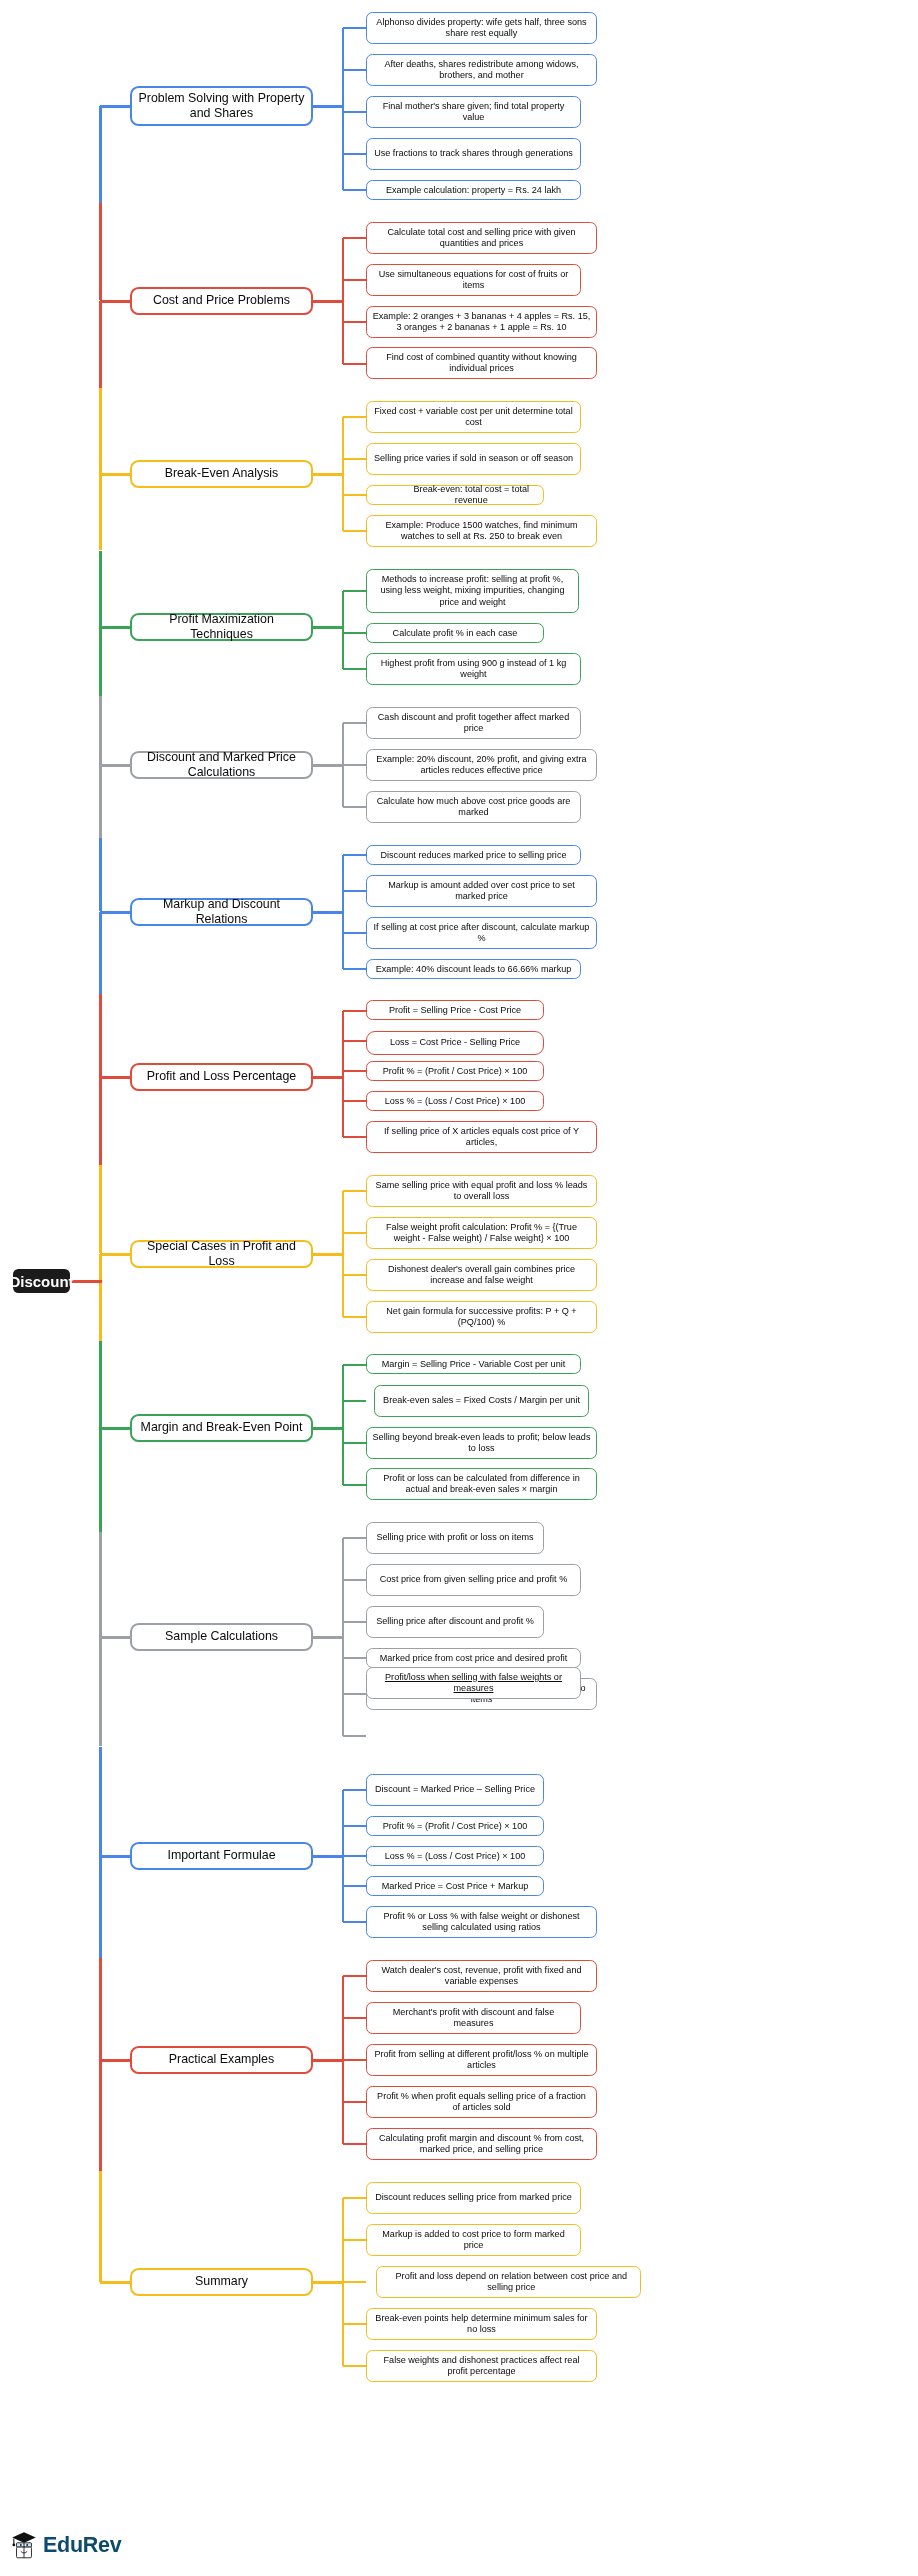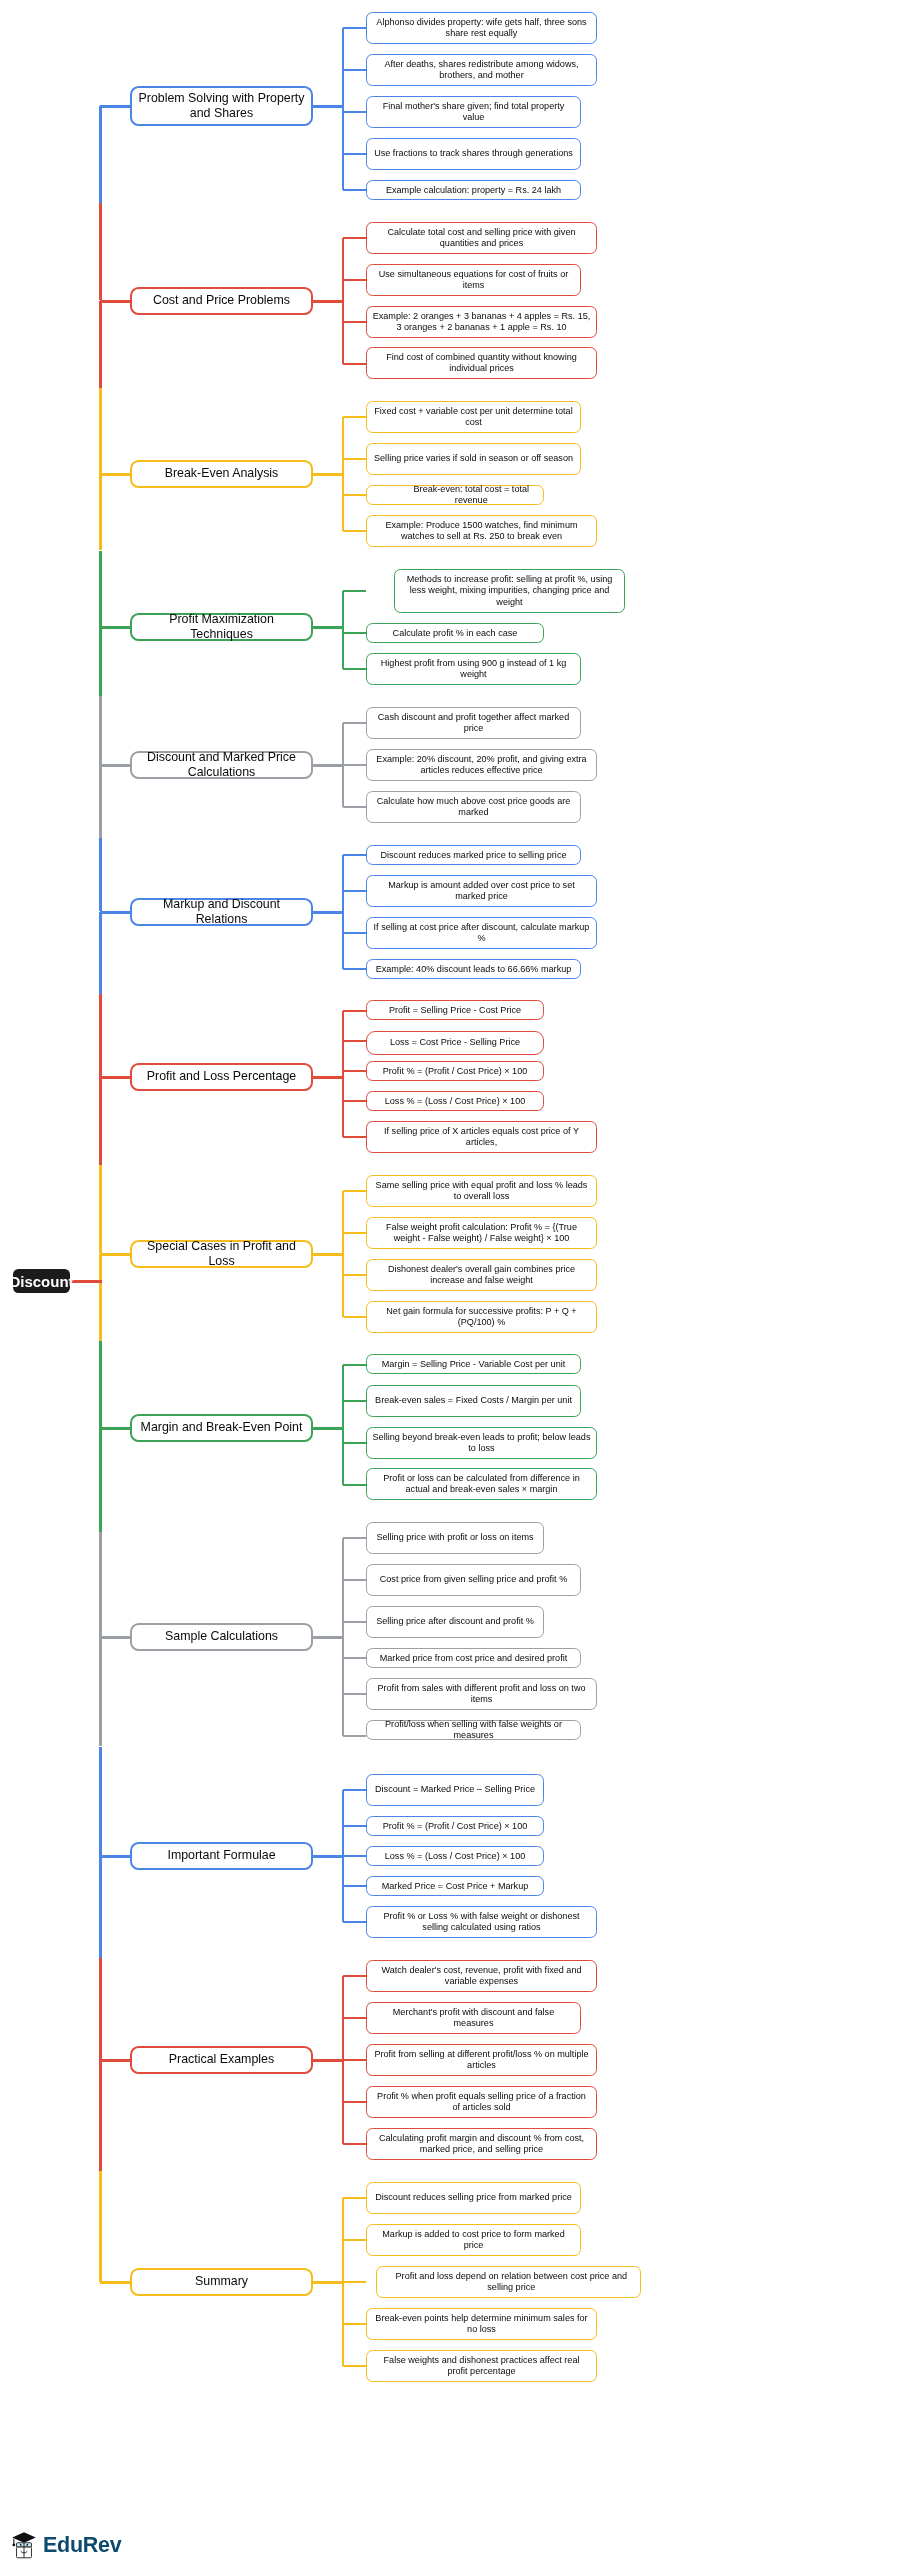--- a/index.html
+++ b/index.html
@@ -132,21 +132,21 @@
       <div class="leaf-node" style="left: 366px; top: 443px; width: 215px; height: 32px; border-color: rgb(245, 188, 27);">Selling price varies if sold in season or off season</div>
       <div class="conn conn-leaf-h" style="left: 343px; top: 458px; width: 22.6px; background: rgb(245, 188, 27);"></div>
       <div class="leaf-node" style="left: 366px; top: 485px; width: 178px; height: 20.4px; border-color: rgb(245, 188, 27); padding-left: 38px;">Break-even: total cost = total revenue</div>
       <div class="conn conn-leaf-h" style="left: 343px; top: 494px; width: 22.6px; background: rgb(245, 188, 27);"></div>
       <div class="leaf-node" style="left: 366px; top: 515px; width: 231px; height: 32px; border-color: rgb(245, 188, 27);">Example: Produce 1500 watches, find minimum watches to sell at Rs. 250 to break even</div>
       <div class="conn conn-leaf-h" style="left: 343px; top: 530px; width: 22.6px; background: rgb(245, 188, 27);"></div>
       <div class="conn conn-leaf-v" style="left: 342px; top: 417px; height: 114px; background: rgb(245, 188, 27);"></div>
       <div class="branch-node" style="left: 130px; top: 460px; width: 183px; height: 28px; border-color: rgb(245, 188, 27);">Break-Even Analysis</div>
       <div class="conn conn-h" style="left: 313px; top: 473px; width: 30px; background: rgb(245, 188, 27);"></div>
       <div class="conn conn-h" style="left: 100px; top: 473px; width: 30px; background: rgb(245, 188, 27);"></div>
-      <div class="leaf-node" style="left: 366px; top: 569px; width: 231px; height: 44px; border-color: rgb(58, 163, 86); margin-left: 28px;">Methods to increase profit: selling at profit %, using less weight, mixing impurities, changing price and weight</div>
+      <div class="leaf-node" style="left: 366px; top: 569px; width: 213px; height: 44px; border-color: rgb(58, 163, 86);">Methods to increase profit: selling at profit %, using less weight, mixing impurities, changing price and weight</div>
       <div class="conn conn-leaf-h" style="left: 343px; top: 590px; width: 22.6px; background: rgb(58, 163, 86);"></div>
       <div class="leaf-node" style="left: 366px; top: 623px; width: 178px; height: 20.4px; border-color: rgb(58, 163, 86);">Calculate profit % in each case</div>
       <div class="conn conn-leaf-h" style="left: 343px; top: 632px; width: 22.6px; background: rgb(58, 163, 86);"></div>
       <div class="leaf-node" style="left: 366px; top: 653px; width: 215px; height: 32px; border-color: rgb(58, 163, 86);">Highest profit from using 900 g instead of 1 kg weight</div>
       <div class="conn conn-leaf-h" style="left: 343px; top: 668px; width: 22.6px; background: rgb(58, 163, 86);"></div>
       <div class="conn conn-leaf-v" style="left: 342px; top: 591px; height: 78px; background: rgb(58, 163, 86);"></div>
       <div class="branch-node" style="left: 130px; top: 613px; width: 183px; height: 28px; border-color: rgb(58, 163, 86);">Profit Maximization Techniques</div>
       <div class="conn conn-h" style="left: 313px; top: 626px; width: 30px; background: rgb(58, 163, 86);"></div>
       <div class="conn conn-h" style="left: 100px; top: 626px; width: 30px; background: rgb(58, 163, 86);"></div>
       <div class="leaf-node" style="left: 366px; top: 707px; width: 215px; height: 32px; border-color: rgb(154, 160, 166);">Cash discount and profit together affect marked price</div>
@@ -192,41 +192,41 @@
       <div class="leaf-node" style="left: 366px; top: 1259px; width: 231px; height: 32px; border-color: rgb(245, 188, 27);">Dishonest dealer's overall gain combines price increase and false weight</div>
       <div class="conn conn-leaf-h" style="left: 343px; top: 1274px; width: 22.6px; background: rgb(245, 188, 27);"></div>
       <div class="leaf-node" style="left: 366px; top: 1301px; width: 231px; height: 32px; border-color: rgb(245, 188, 27);">Net gain formula for successive profits: P + Q + (PQ/100) %</div>
       <div class="conn conn-leaf-h" style="left: 343px; top: 1316px; width: 22.6px; background: rgb(245, 188, 27);"></div>
       <div class="conn conn-leaf-v" style="left: 342px; top: 1191px; height: 126px; background: rgb(245, 188, 27);"></div>
       <div class="branch-node" style="left: 130px; top: 1240px; width: 183px; height: 28px; border-color: rgb(245, 188, 27);">Special Cases in Profit and Loss</div>
       <div class="conn conn-h" style="left: 313px; top: 1253px; width: 30px; background: rgb(245, 188, 27);"></div>
       <div class="conn conn-h" style="left: 100px; top: 1253px; width: 30px; background: rgb(245, 188, 27);"></div>
       <div class="leaf-node" style="left: 366px; top: 1354px; width: 215px; height: 20.4px; border-color: rgb(58, 163, 86);">Margin = Selling Price - Variable Cost per unit</div>
       <div class="conn conn-leaf-h" style="left: 343px; top: 1364px; width: 22.6px; background: rgb(58, 163, 86);"></div>
-      <div class="leaf-node" style="left: 366px; top: 1385px; width: 215px; height: 32px; border-color: rgb(58, 163, 86);">Break-even sales = Fixed Costs / Margin per unit</div>
+      <div class="leaf-node" style="left: 374px; top: 1385px; width: 215px; height: 32px; border-color: rgb(58, 163, 86);">Break-even sales = Fixed Costs / Margin per unit</div>
       <div class="conn conn-leaf-h" style="left: 343px; top: 1400px; width: 22.6px; background: rgb(58, 163, 86);"></div>
       <div class="leaf-node" style="left: 366px; top: 1427px; width: 231px; height: 32px; border-color: rgb(58, 163, 86);">Selling beyond break-even leads to profit; below leads to loss</div>
       <div class="conn conn-leaf-h" style="left: 343px; top: 1442px; width: 22.6px; background: rgb(58, 163, 86);"></div>
       <div class="leaf-node" style="left: 366px; top: 1468px; width: 231px; height: 32px; border-color: rgb(58, 163, 86);">Profit or loss can be calculated from difference in actual and break-even sales × margin</div>
       <div class="conn conn-leaf-h" style="left: 343px; top: 1484px; width: 22.6px; background: rgb(58, 163, 86);"></div>
       <div class="conn conn-leaf-v" style="left: 342px; top: 1365px; height: 120px; background: rgb(58, 163, 86);"></div>
       <div class="branch-node" style="left: 130px; top: 1414px; width: 183px; height: 28px; border-color: rgb(58, 163, 86);">Margin and Break-Even Point</div>
       <div class="conn conn-h" style="left: 313px; top: 1427px; width: 30px; background: rgb(58, 163, 86);"></div>
       <div class="conn conn-h" style="left: 100px; top: 1427px; width: 30px; background: rgb(58, 163, 86);"></div>
       <div class="leaf-node" style="left: 366px; top: 1522px; width: 178px; height: 32px; border-color: rgb(154, 160, 166);">Selling price with profit or loss on items</div>
       <div class="conn conn-leaf-h" style="left: 343px; top: 1537px; width: 22.6px; background: rgb(154, 160, 166);"></div>
       <div class="leaf-node" style="left: 366px; top: 1564px; width: 215px; height: 32px; border-color: rgb(154, 160, 166);">Cost price from given selling price and profit %</div>
       <div class="conn conn-leaf-h" style="left: 343px; top: 1579px; width: 22.6px; background: rgb(154, 160, 166);"></div>
       <div class="leaf-node" style="left: 366px; top: 1606px; width: 178px; height: 32px; border-color: rgb(154, 160, 166);">Selling price after discount and profit %</div>
       <div class="conn conn-leaf-h" style="left: 343px; top: 1621px; width: 22.6px; background: rgb(154, 160, 166);"></div>
       <div class="leaf-node" style="left: 366px; top: 1648px; width: 215px; height: 20.4px; border-color: rgb(154, 160, 166);">Marked price from cost price and desired profit</div>
       <div class="conn conn-leaf-h" style="left: 343px; top: 1657px; width: 22.6px; background: rgb(154, 160, 166);"></div>
       <div class="leaf-node" style="left: 366px; top: 1678px; width: 231px; height: 32px; border-color: rgb(154, 160, 166);">Profit from sales with different profit and loss on two items</div>
       <div class="conn conn-leaf-h" style="left: 343px; top: 1693px; width: 22.6px; background: rgb(154, 160, 166);"></div>
-      <div class="leaf-node" style="left: 366px; top: 1720px; width: 215px; height: 20px; border-color: rgb(154, 160, 166);">Profit/loss when selling with false weights or measures</div>
+      <div class="leaf-node" style="left: 366px; top: 1667px; width: 215px; height: 32px; border-color: rgb(154, 160, 166); text-decoration: underline;">Profit/loss when selling with false weights or measures</div>
       <div class="conn conn-leaf-h" style="left: 343px; top: 1735px; width: 22.6px; background: rgb(154, 160, 166);"></div>
       <div class="conn conn-leaf-v" style="left: 342px; top: 1538px; height: 198px; background: rgb(154, 160, 166);"></div>
       <div class="branch-node" style="left: 130px; top: 1623px; width: 183px; height: 28px; border-color: rgb(154, 160, 166);">Sample Calculations</div>
       <div class="conn conn-h" style="left: 313px; top: 1636px; width: 30px; background: rgb(154, 160, 166);"></div>
       <div class="conn conn-h" style="left: 100px; top: 1636px; width: 30px; background: rgb(154, 160, 166);"></div>
       <div class="leaf-node" style="left: 366px; top: 1774px; width: 178px; height: 32px; border-color: rgb(74, 134, 232);">Discount = Marked Price – Selling Price</div>
       <div class="conn conn-leaf-h" style="left: 343px; top: 1789px; width: 22.6px; background: rgb(74, 134, 232);"></div>
       <div class="leaf-node" style="left: 366px; top: 1816px; width: 178px; height: 20.4px; border-color: rgb(74, 134, 232);">Profit % = (Profit / Cost Price) × 100</div>
       <div class="conn conn-leaf-h" style="left: 343px; top: 1825px; width: 22.6px; background: rgb(74, 134, 232);"></div>
       <div class="leaf-node" style="left: 366px; top: 1846px; width: 178px; height: 20.4px; border-color: rgb(74, 134, 232);">Loss % = (Loss / Cost Price) × 100</div>

